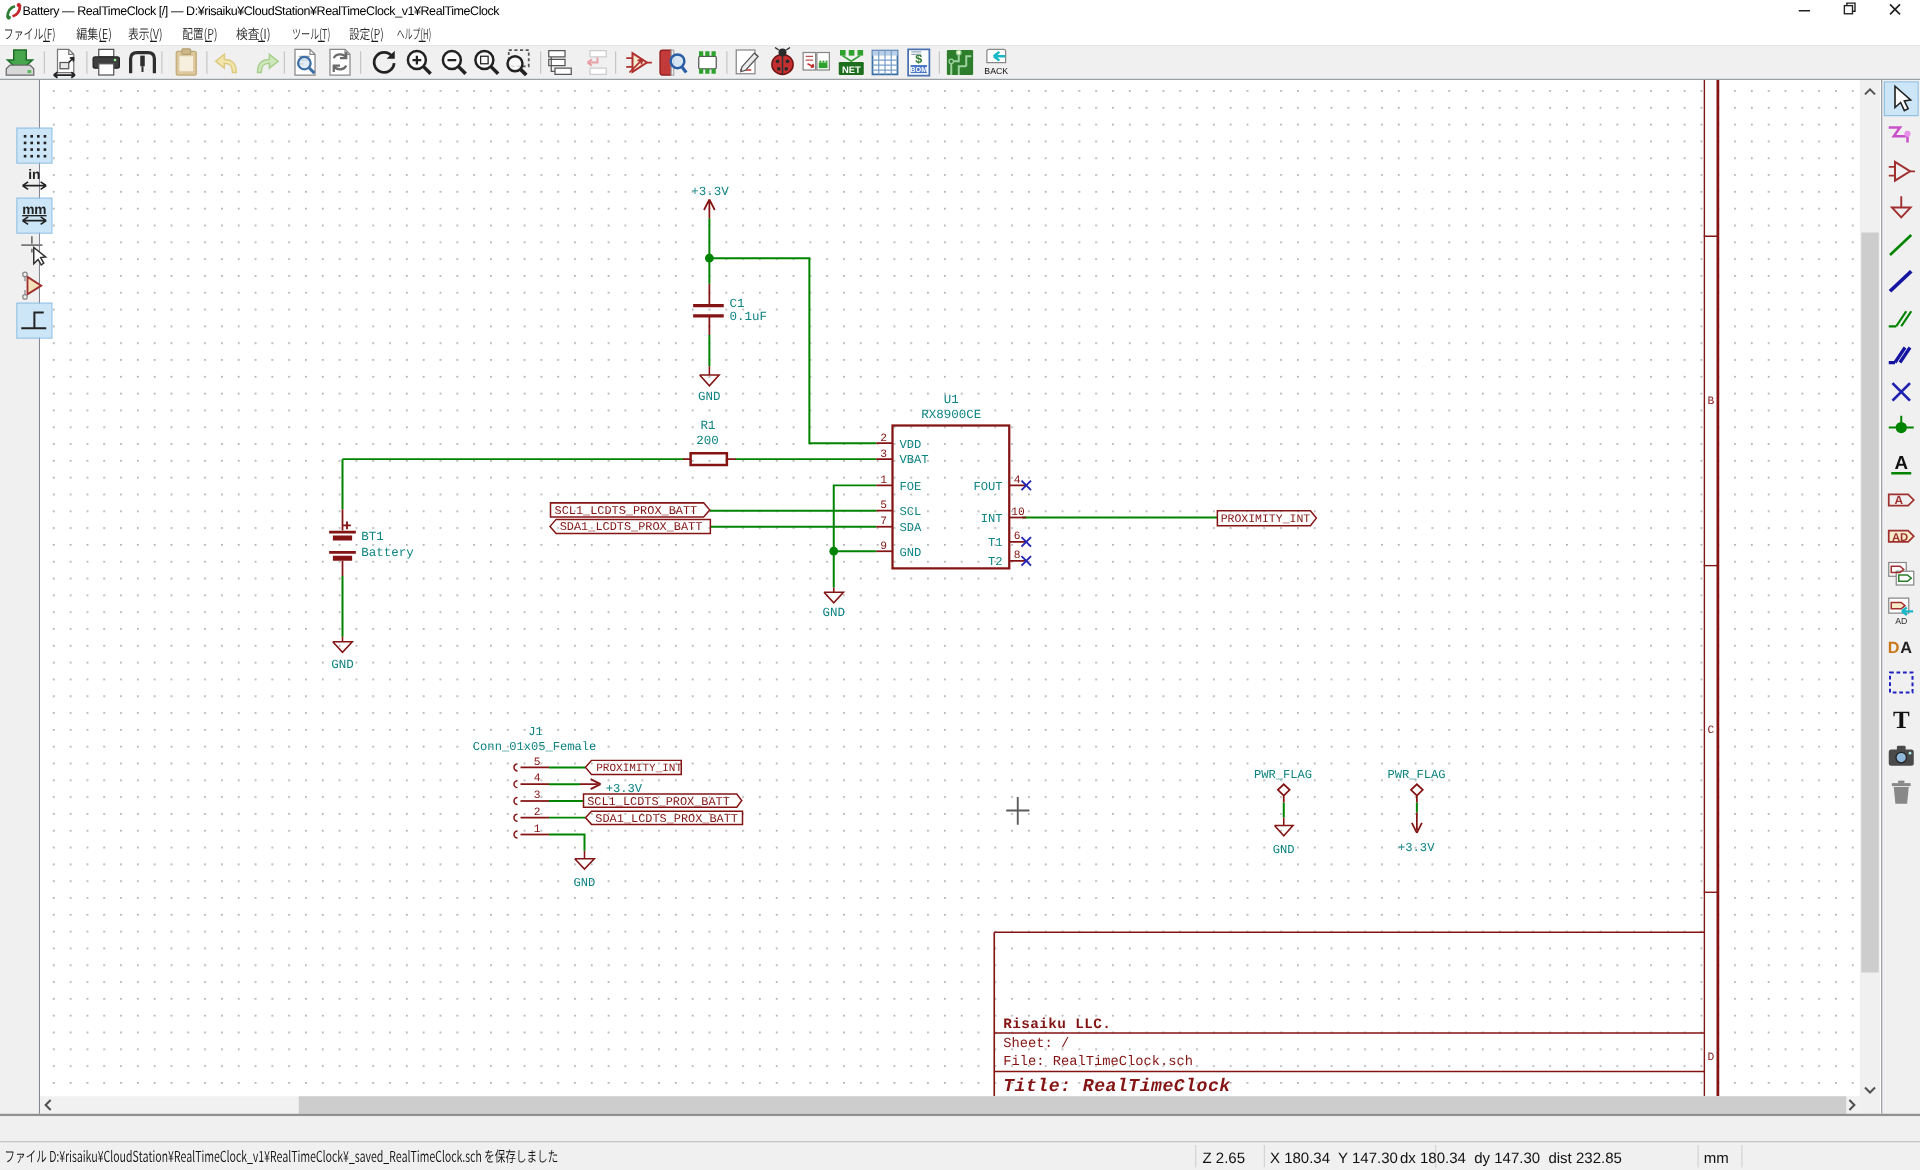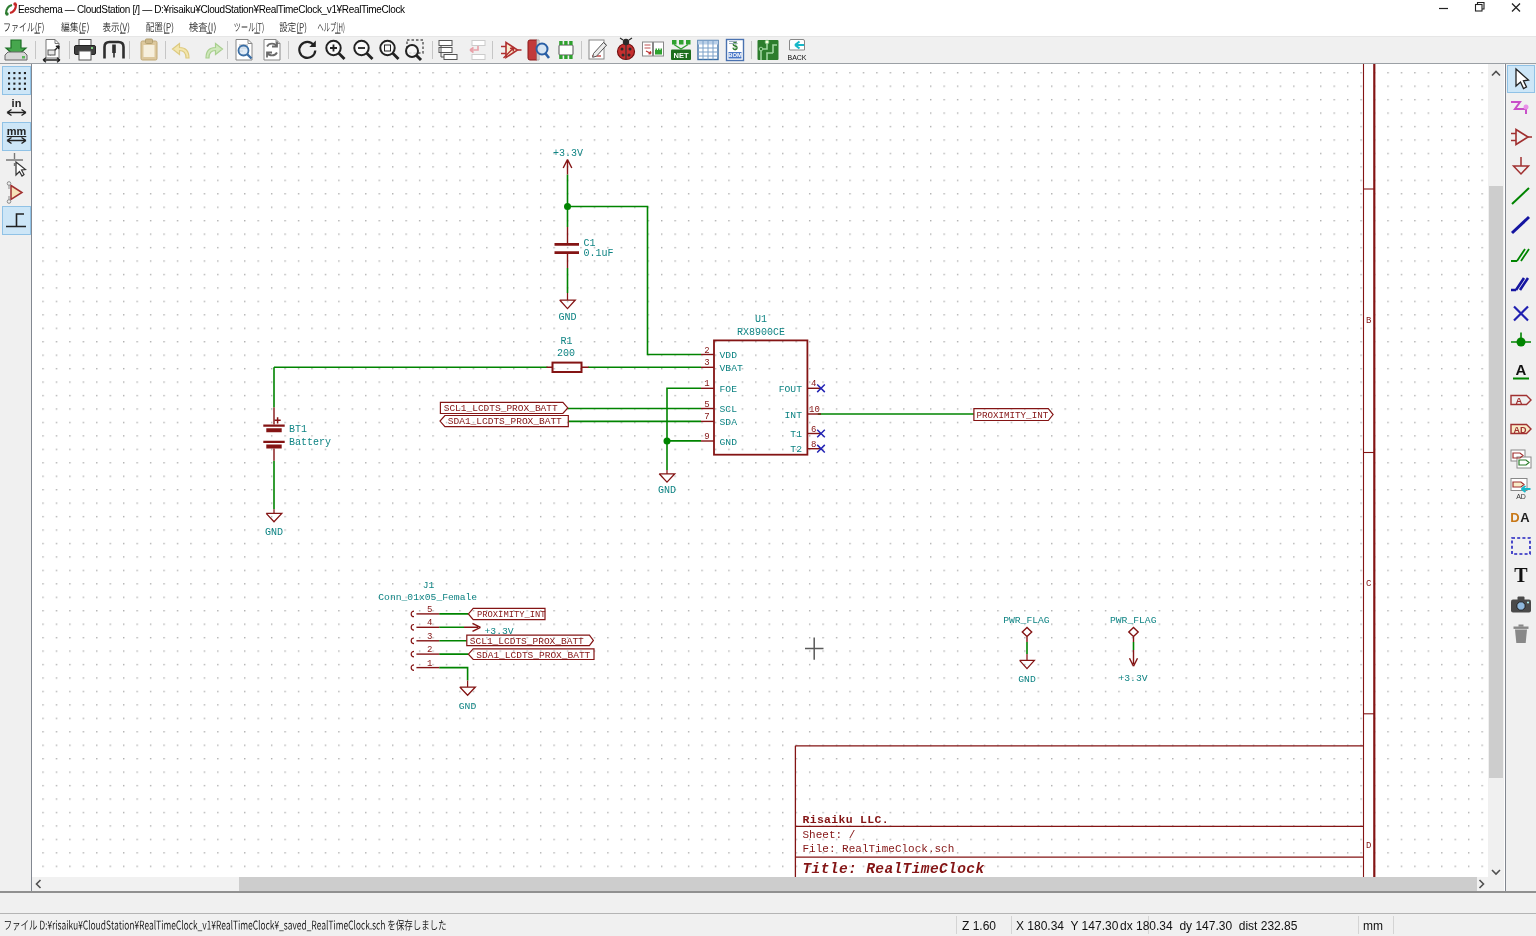--- a/index.html
+++ b/index.html
@@ -1,34 +1,34 @@
 <!DOCTYPE html>
 <html><head>
 <meta charset="utf-8">
 <style>
 html,body{margin:0;padding:0;width:1536px;height:936px;overflow:hidden;background:#fff;font-family:"Liberation Sans",sans-serif;}
 .abs{position:absolute;}
 .tsep{position:absolute;top:41px;width:1px;height:18px;background:#c6c6c6;}
 .tbi{position:absolute;top:37px;width:26px;height:26px;}
-.ltbtn{position:absolute;left:3px;width:27px;height:27px;}
+.ltbtn{position:absolute;left:14px;width:27px;height:27px;margin-top:36px;}
 .rtbtn{position:absolute;left:1508px;width:26px;height:26px;}
 .active{background:#cde6f7;outline:1px solid #90c2e6;}
 .stsep{position:absolute;top:916px;width:1px;height:18px;background:#d4d4d4;}
 .sttext{position:absolute;top:919px;font-size:12px;color:#111;}
 </style>
 </head>
 <body>
 <div class="abs" style="left:0;top:0;width:1536px;height:36px;background:#fff"></div>
 <svg class="abs" style="left:4px;top:2px" width="14" height="14" viewBox="0 0 14 14">
     <path d="M2 12 C2 7 4 4 8 3" stroke="#2e7d32" stroke-width="2.2" fill="none"></path>
     <path d="M12 2 C12 7 10 10 6 11" stroke="#c62828" stroke-width="2.2" fill="none"></path>
     <circle cx="3" cy="12" r="1.7" fill="#2e7d32"></circle>
     <circle cx="11" cy="2" r="1.7" fill="#c62828"></circle>
   </svg>
-<div class="abs" style="left:18px;top:3.5px;font-size:10px;letter-spacing:-0.35px;color:#000">Eeschema — CloudStation [/] — D:¥risaiku¥CloudStation¥RealTimeClock_v1¥RealTimeClock</div>
+<div class="abs" style="left:18px;top:3.5px;font-size:10px;letter-spacing:-0.35px;color:#000">Battery — RealTimeClock [/] — D:¥risaiku¥CloudStation¥RealTimeClock_v1¥RealTimeClock</div>
 <svg class="abs" style="left:1434px;top:0" width="100" height="16" viewBox="0 0 100 16">
     <path d="M5 8.5 L14 8.5" stroke="#222" stroke-width="1.2"></path>
     <rect x="41.5" y="4.5" width="6.5" height="6.5" fill="#fff" stroke="#222" stroke-width="1.1"></rect>
     <path d="M43.5 4.5 L43.5 2.5 L50 2.5 L50 9 L48 9" fill="none" stroke="#222" stroke-width="1.1"></path>
     <path d="M78 3.5 L86 11.5 M86 3.5 L78 11.5" stroke="#222" stroke-width="1.3"></path>
   </svg>
 <div class="abs" style="left:0;top:36px;width:1536px;height:27px;background:#f0f0f0;border-top:1px solid #e6e6e6"></div>
 <div class="abs" style="left:0;top:63px;width:1536px;height:1px;background:#9ba0a5"></div>
 <svg class="tbi" style="left:2.6px" viewBox="0 0 26 26">
     <path d="M8 3 h10 v8 h5 l-10 9 -10 -9 h5 z" fill="#46a74d" stroke="#1d6e26" stroke-width="1.2"></path>
@@ -566,21 +566,21 @@
     <path d="M8.5 3 l-4 4 4 4 M1447.5 3 l4 4 -4 4" stroke="#505050" stroke-width="1.6" fill="none"></path>
   </svg>
 <div class="abs" style="left:0;top:891px;width:1536px;height:2px;background:#909090"></div>
 <div class="abs" style="left:0;top:893px;width:1536px;height:20px;background:#f0f0f0;border-bottom:1px solid #b4b4b4"></div>
 <div class="abs" style="left:0;top:914px;width:1536px;height:22px;background:#f0f0f0"></div>
 <div class="stsep" style="left:955.9px"></div>
 <div class="stsep" style="left:1011px"></div>
 <div class="stsep" style="left:1148px"></div>
 <div class="stsep" style="left:1357.5px"></div>
 <div class="stsep" style="left:1392.7px"></div>
-<div class="sttext" style="left:962px">Z 1.60</div>
+<div class="sttext" style="left:962px">Z 2.65</div>
 <div class="sttext" style="left:1016px">X 180.34&nbsp; Y 147.30</div>
 <div class="sttext" style="left:1120px">dx 180.34&nbsp; dy 147.30&nbsp; dist 232.85</div>
 <div class="sttext" style="left:1363px">mm</div>
 <svg class="abs" style="left:0;top:914px" width="500" height="22" viewBox="0 0 500 22">
     <g transform="translate(3.60,15.50) scale(0.7057,1)" fill="#111">
       <path transform="translate(0.00,0) scale(0.012000,-0.012000)" d="M856 665 802 699C785 695 767 695 753 695C709 695 298 695 245 695C212 695 175 698 148 701V622C173 623 205 625 244 625C298 625 706 625 763 625C750 527 702 383 630 291C546 183 434 98 241 49L301 -18C485 40 602 132 693 248C772 350 821 512 842 618C846 637 850 651 856 665Z"></path>
       <path transform="translate(12.00,0) scale(0.012000,-0.012000)" d="M861 507 820 544C809 541 785 539 771 539C722 539 308 539 271 539C242 539 207 542 179 546V471C209 473 242 475 271 475C308 475 700 474 758 474C728 423 653 332 580 289L639 248C732 312 815 436 843 481C847 489 856 499 861 507ZM526 404H449C451 384 453 365 453 346C453 215 435 100 296 7C275 -7 251 -18 230 -25L294 -76C501 39 524 186 526 404Z"></path>
       <path transform="translate(24.00,0) scale(0.012000,-0.012000)" d="M90 356 126 287C267 331 406 392 512 452V74C512 38 509 -10 506 -28H594C590 -10 588 38 588 74V499C691 568 782 643 859 723L799 778C729 694 632 610 527 544C416 475 262 403 90 356Z"></path>
       <path transform="translate(36.00,0) scale(0.012000,-0.012000)" d="M528 21 575 -19C582 -13 592 -5 608 3C724 61 862 162 949 281L907 341C829 225 701 132 607 89C607 114 607 616 607 676C607 712 610 739 611 748H529C530 739 534 713 534 676C534 616 534 119 534 74C534 55 531 36 528 21ZM71 24 138 -21C221 48 286 145 315 251C343 351 346 566 346 675C346 703 350 731 351 744H269C273 724 275 702 275 675C275 565 275 364 245 271C215 172 154 84 71 24Z"></path>
       <path transform="translate(50.68,0) scale(0.012000,-0.012000)" d="M102 0H286C507 0 624 139 624 369C624 599 507 732 282 732H102ZM185 69V664H275C453 664 539 556 539 369C539 182 453 69 275 69Z"></path>

